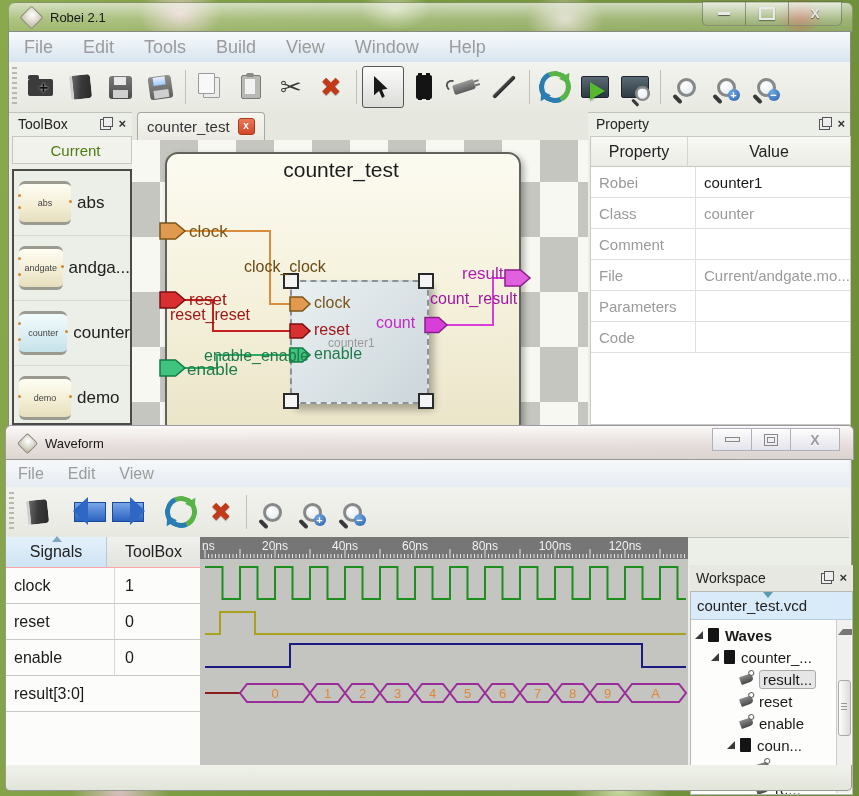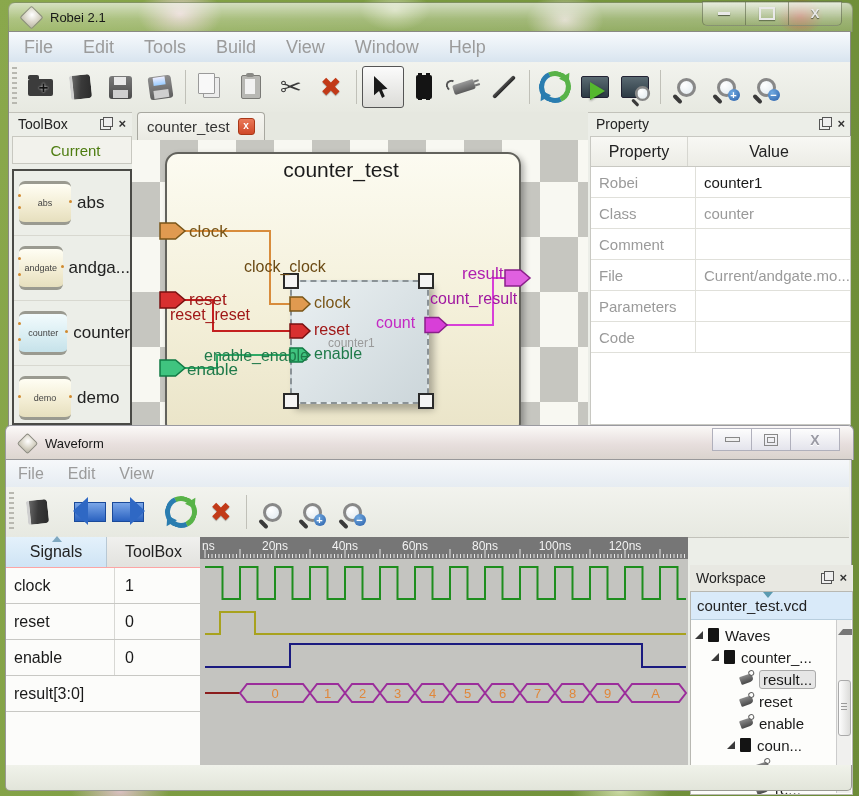--- a/index.html
+++ b/index.html
@@ -673,21 +673,21 @@
         <span class="sp"></span>
       <span class="dkg"></span>
       <span class="dkx">×</span>
     </div>
     <div style="position:relative;height:202px;background:#fdfdfb;border:1px solid #b8b8b2;overflow:hidden;">
       <div class="ws-file">
           <span class="sortdn"></span>
           <span>counter_test.vcd</span>
         </div>
       <div id="ws-tree" style="padding:4px 0 0 4px;width:140px;">
-          <div class="trow" style="padding-left: 0px;">
+          <div class="trow" style="padding-left: 0px; font-weight: bold;">
             <span class="texp"></span>
             <span class="tchip"></span>
             <span class="lbl nw">Waves</span>
           </div>
           <div class="trow" style="padding-left: 16px;">
             <span class="texp"></span>
             <span class="tchip"></span>
             <span class="lbl nw">counter_...</span>
           </div>
           <div class="trow sel" style="padding-left: 32px;">

